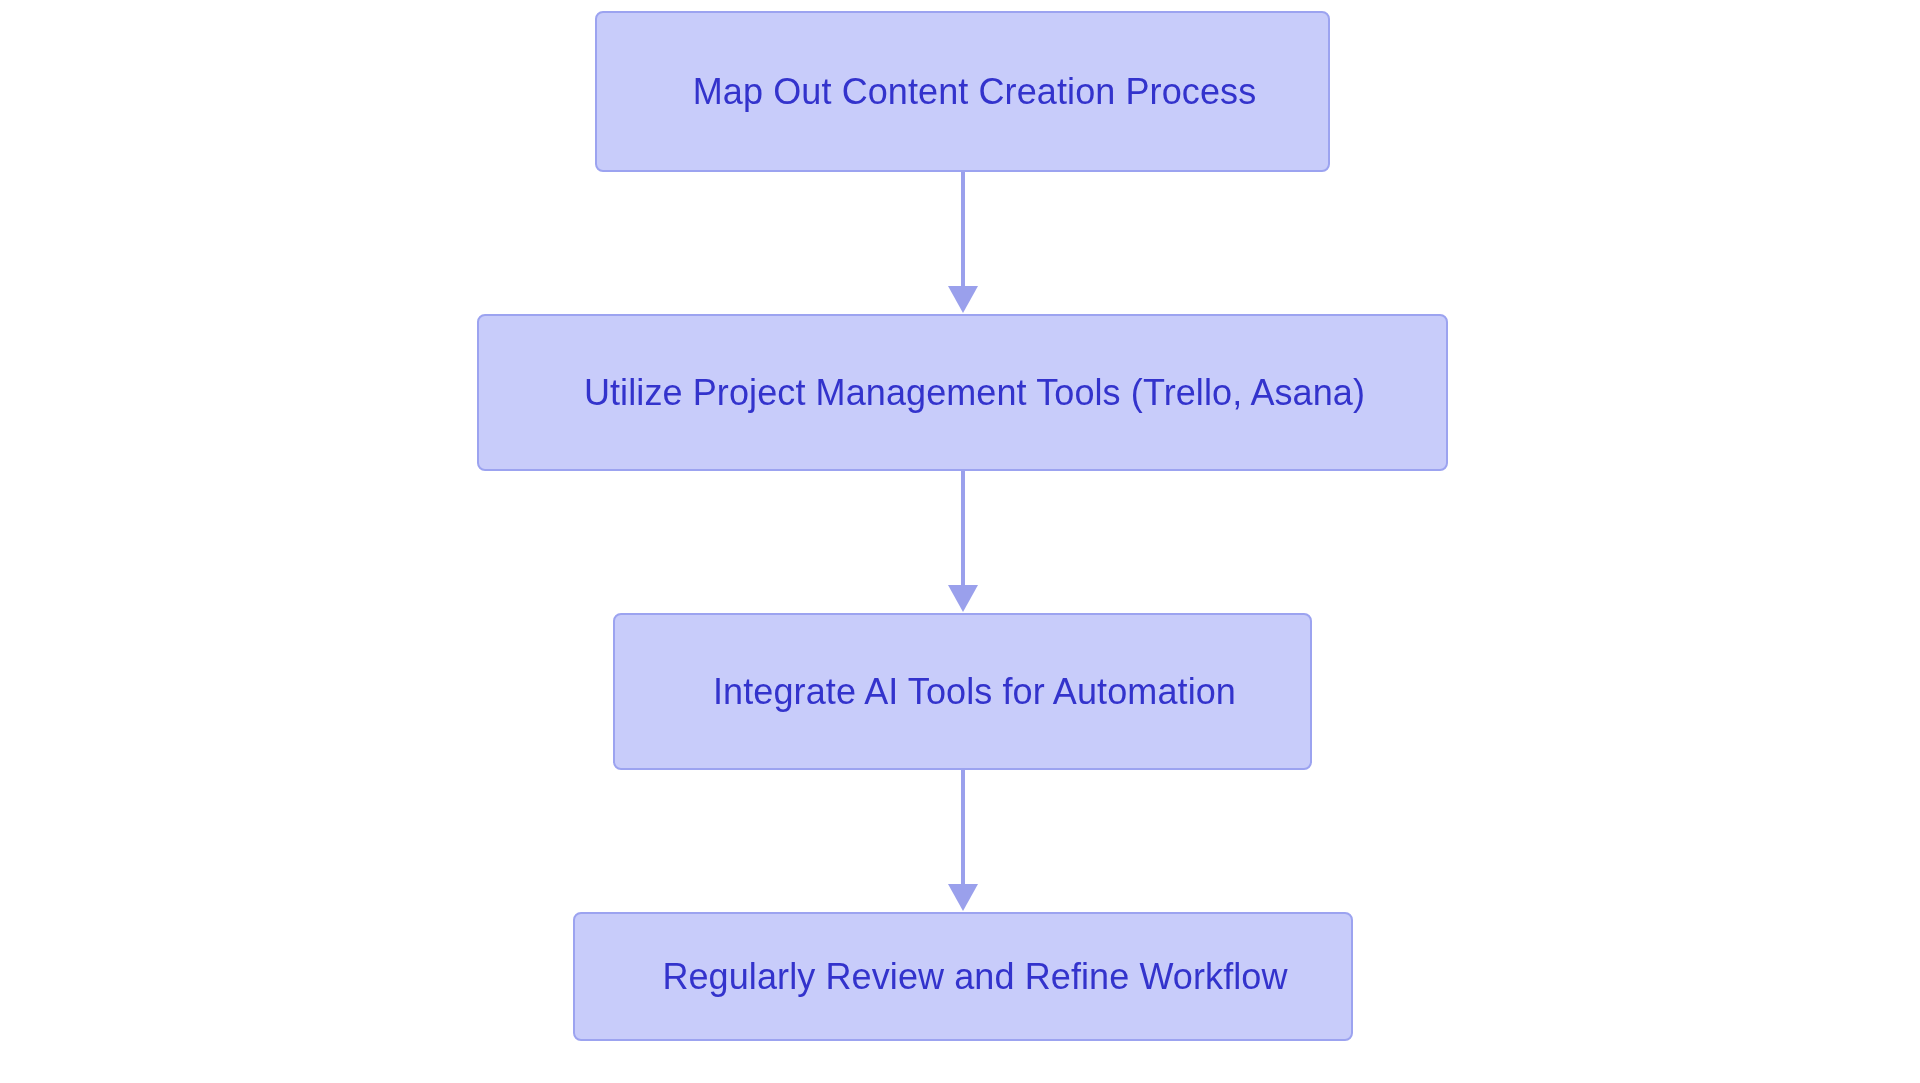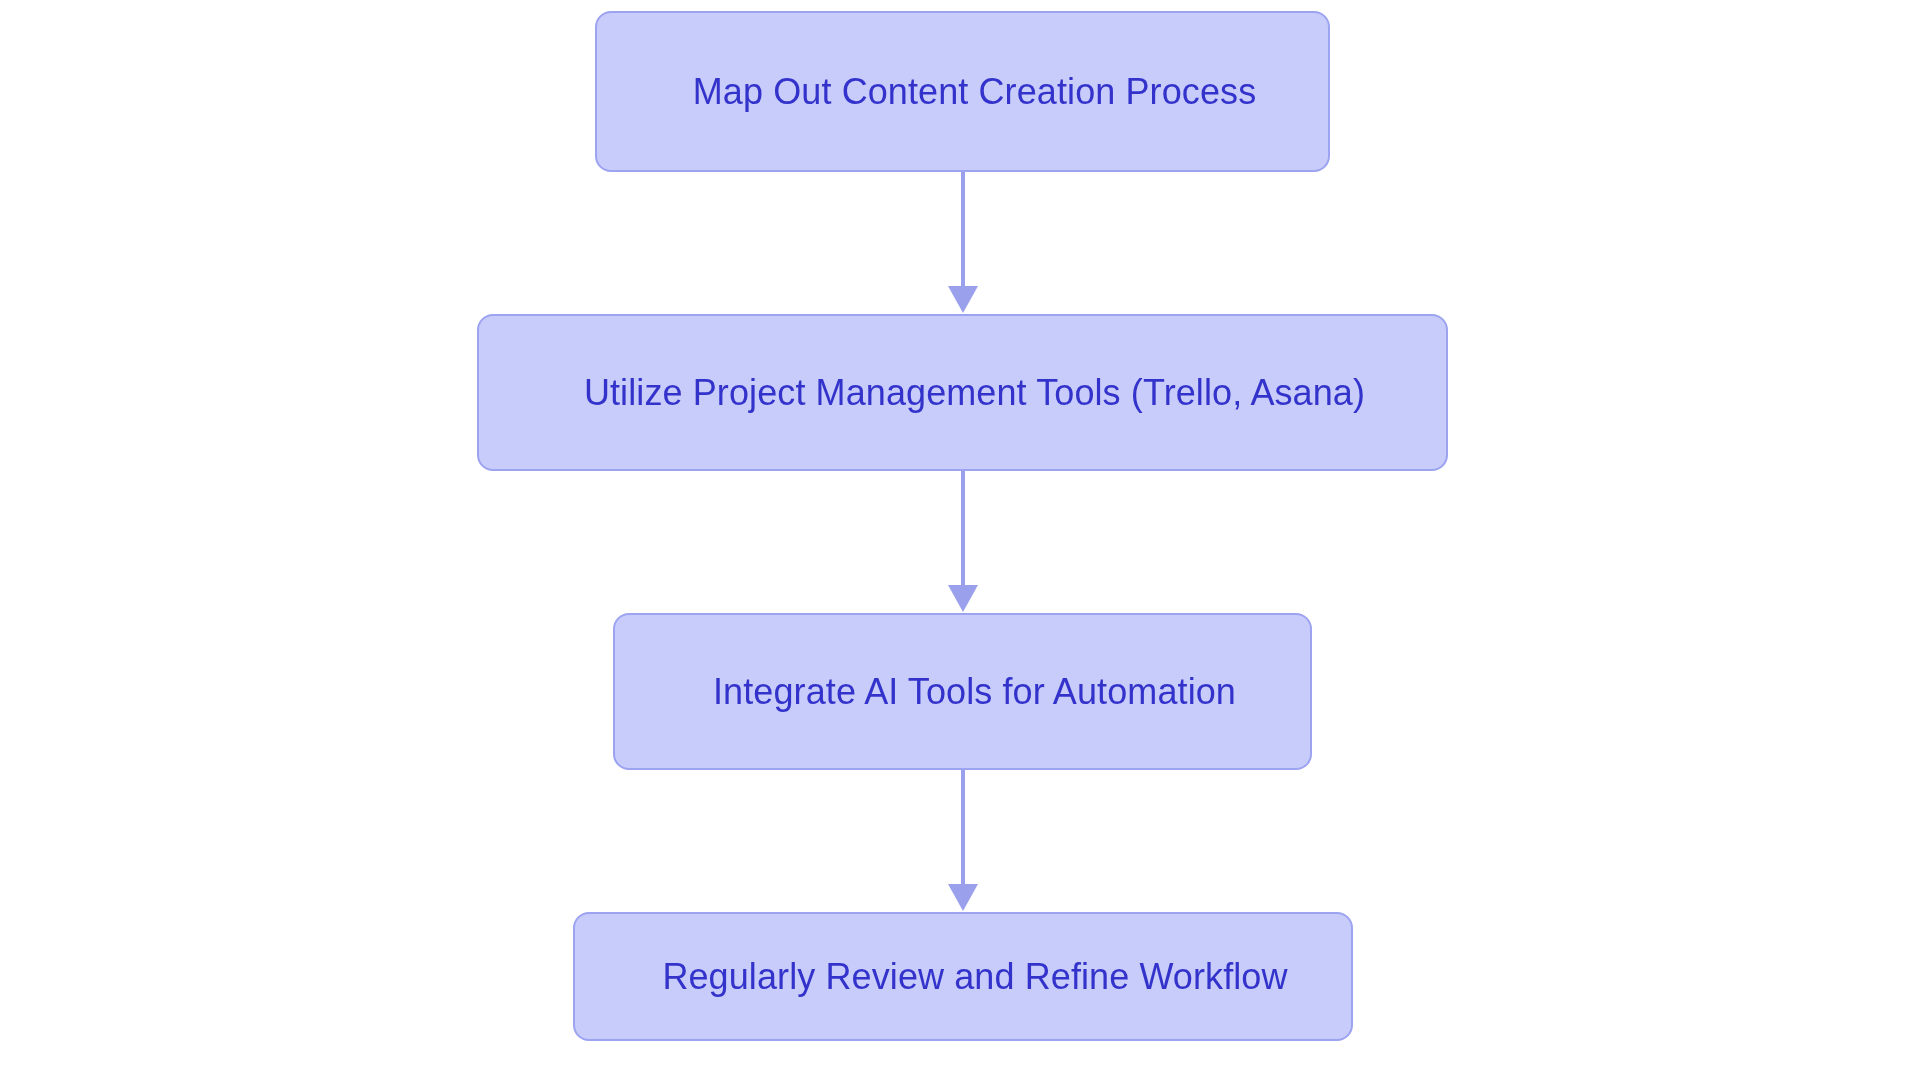--- a/index.html
+++ b/index.html
@@ -16,21 +16,21 @@
     width: 1920px;
     height: 1083px;
     background: #ffffff;
     overflow: hidden;
   }
   .flow-node {
     position: absolute;
     box-sizing: border-box;
     background: #c8ccfa;
     border: 2px solid #9ca3f0;
-    border-radius: 16px;
+    border-radius: 8px;
     display: flex;
     align-items: center;
     justify-content: center;
     color: #3333cc;
     font-family: "Liberation Sans", sans-serif;
     font-weight: 400;
     font-size: 36px;
     line-height: 1.1;
     letter-spacing: 0.1px;
     white-space: nowrap;

